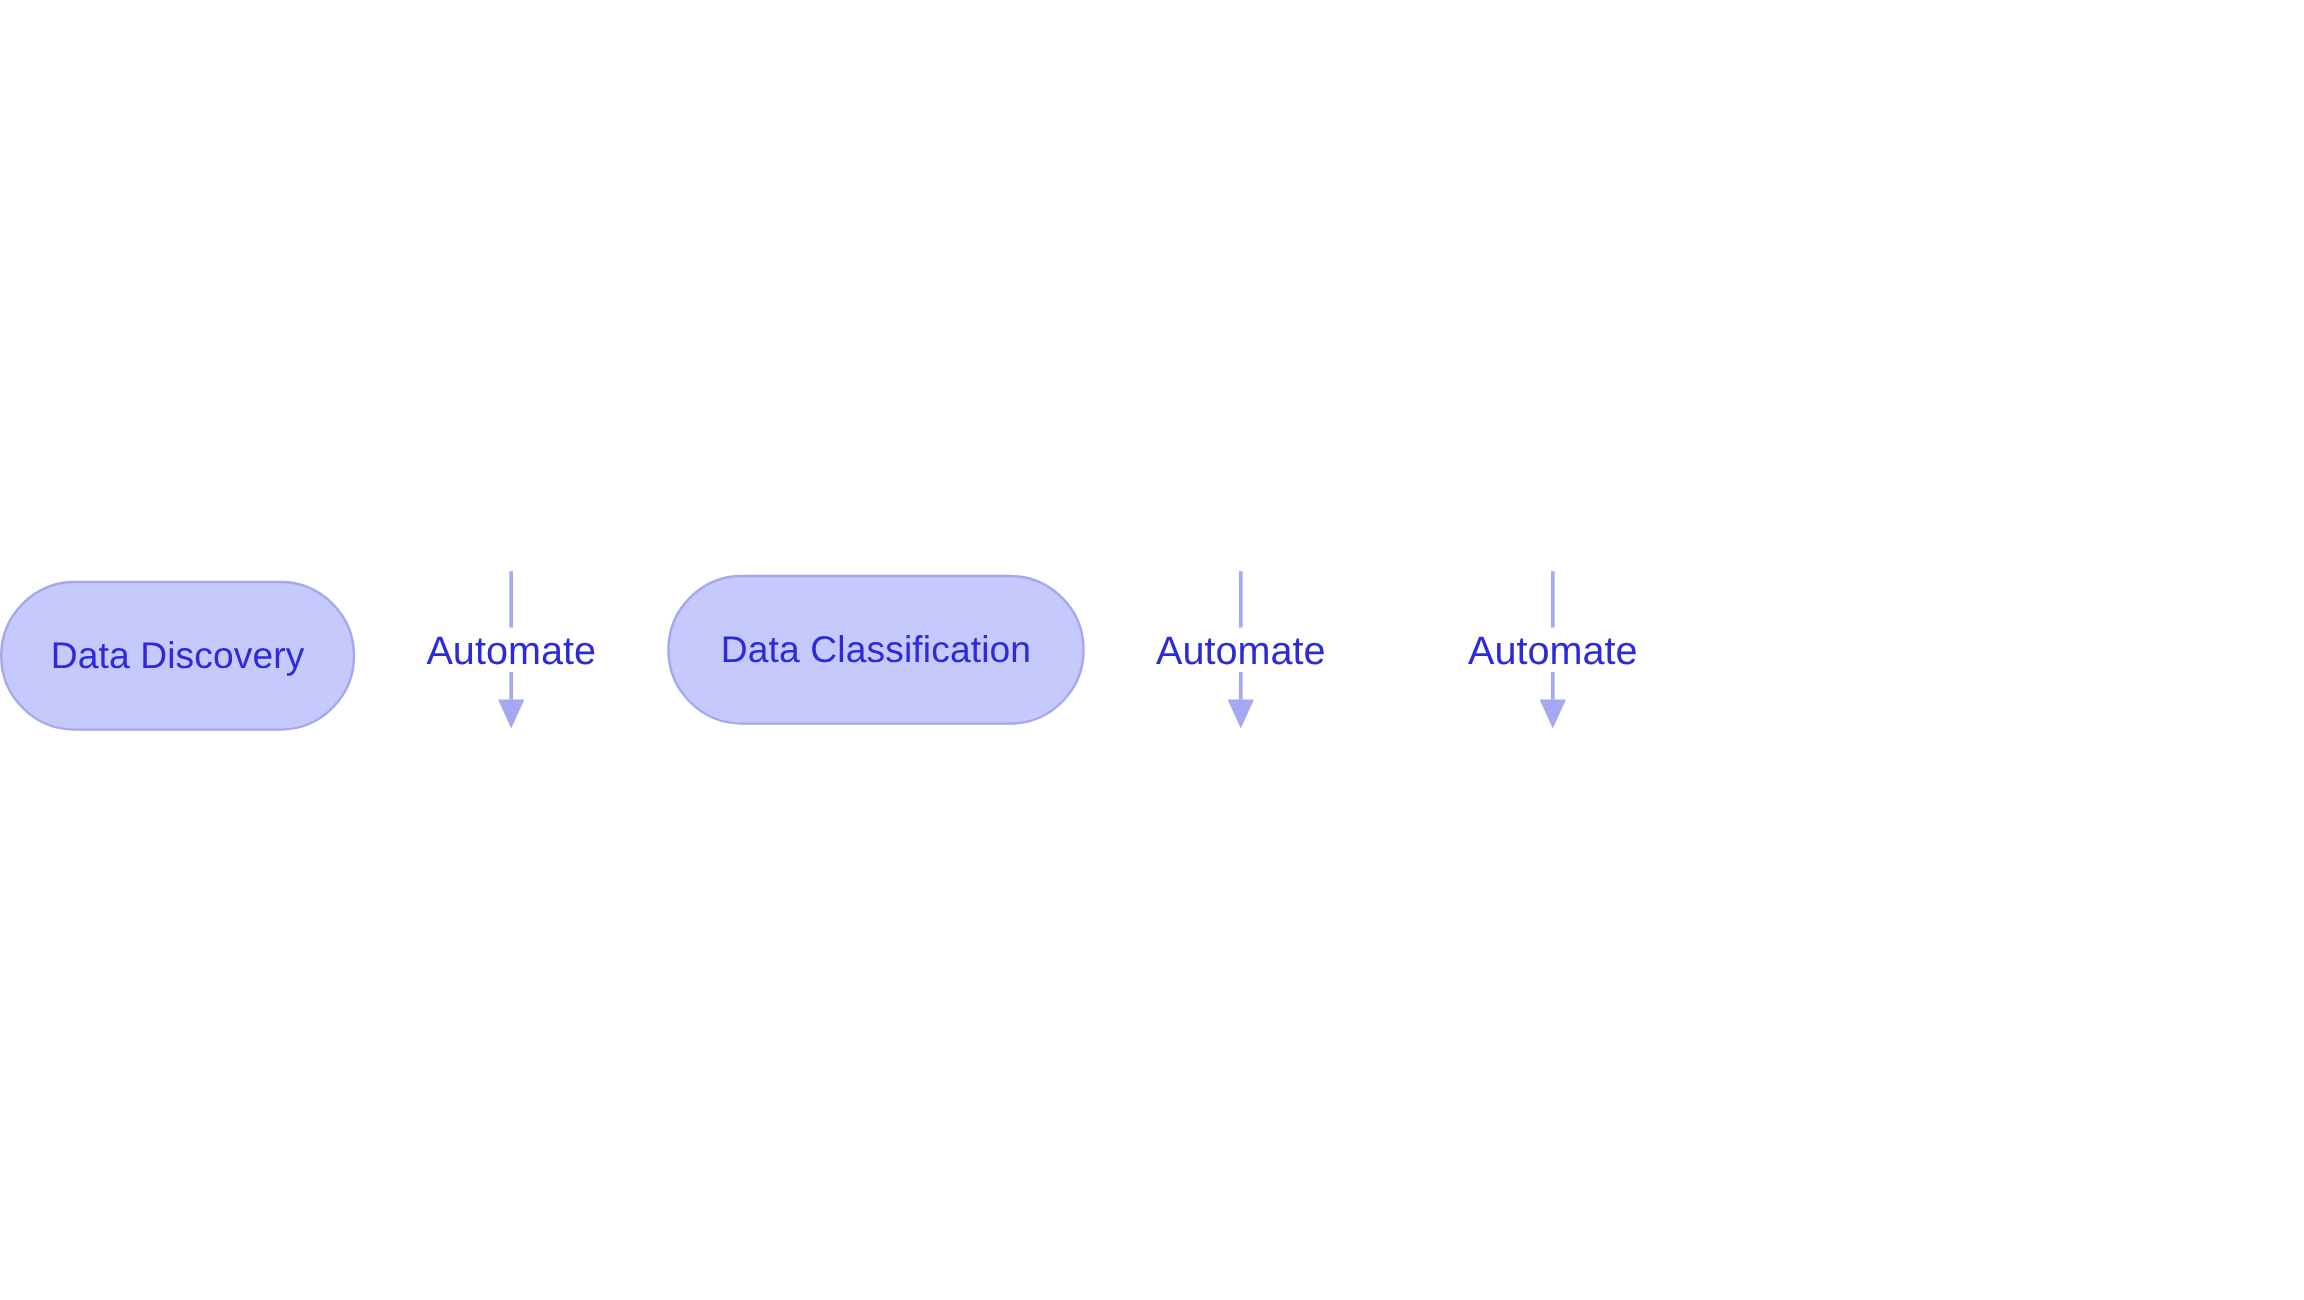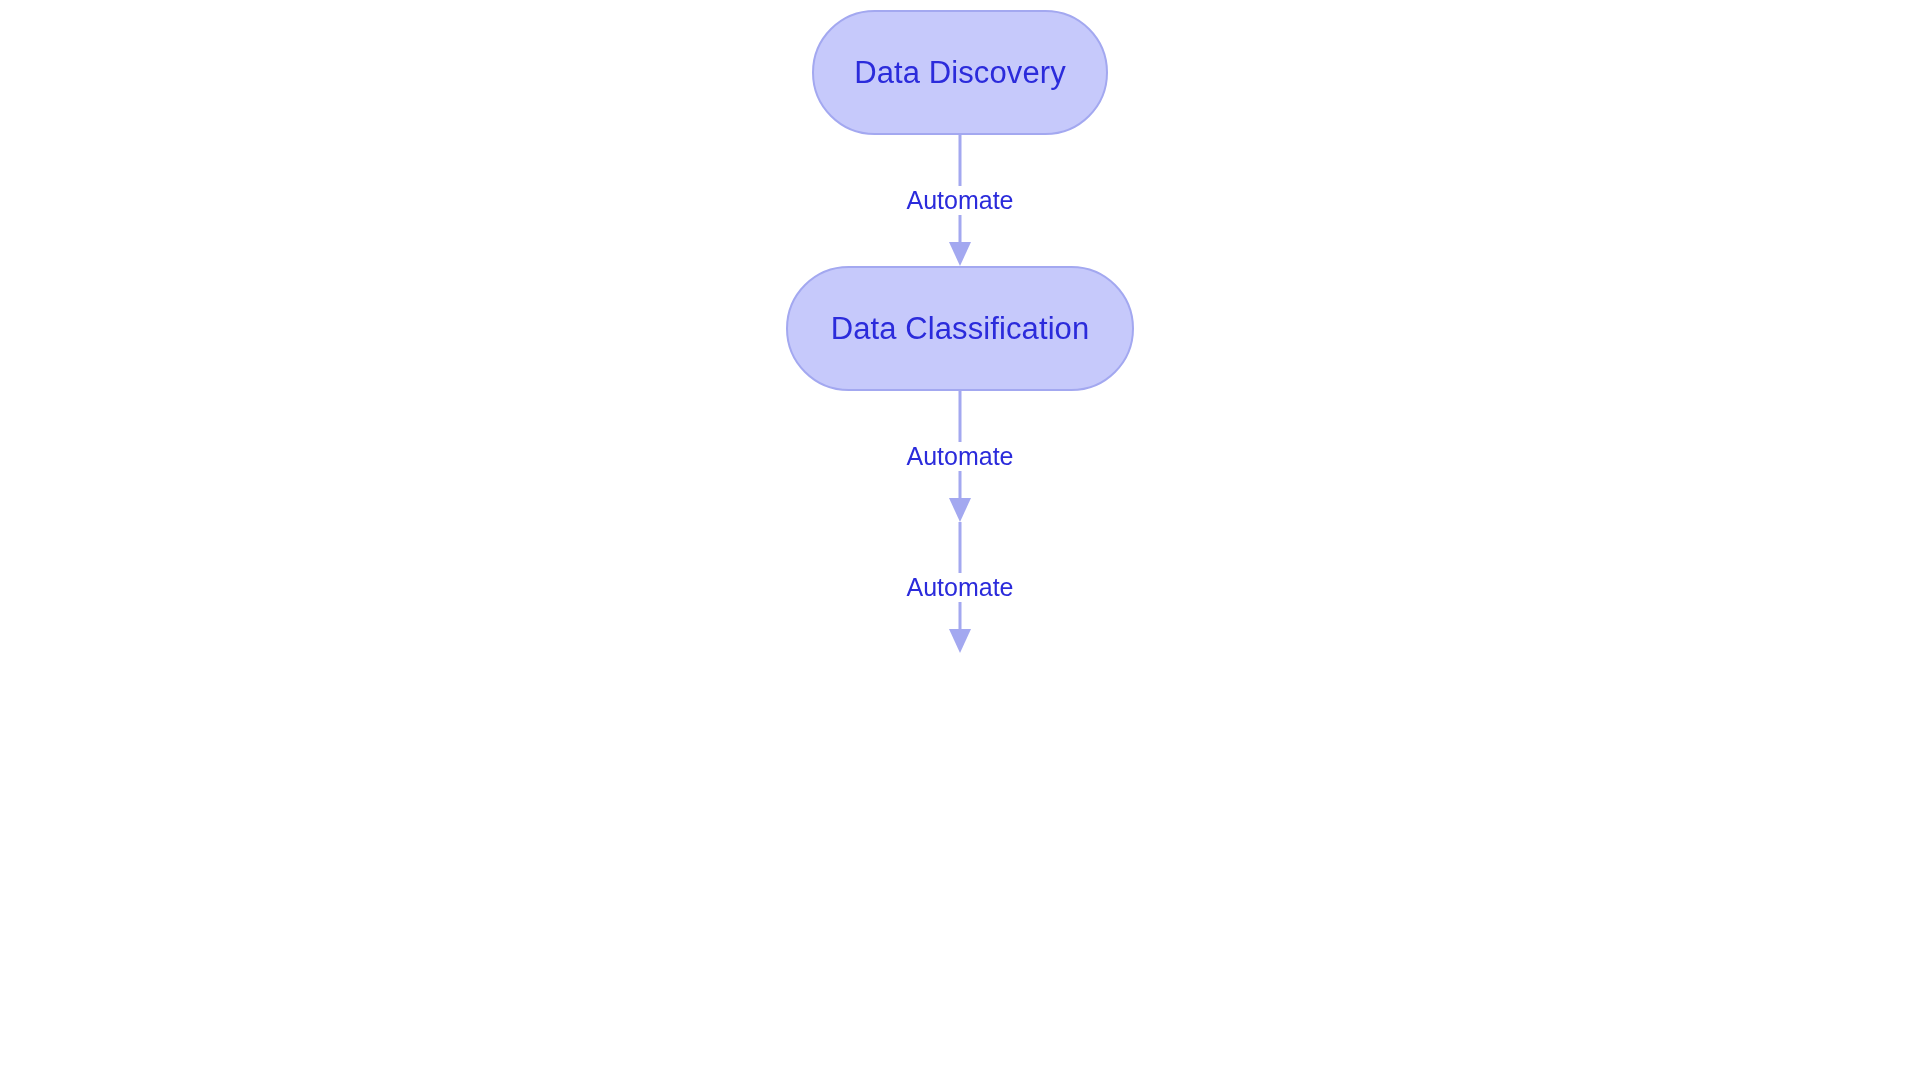--- a/index.html
+++ b/index.html
@@ -21,21 +21,21 @@
     background: #ffffff;
   }
 
   .flow-column {
     position: absolute;
     left: 0;
     top: 0;
     width: 1920px;
     height: 1083px;
     display: flex;
-    flex-direction: column;
+    flex-direction: row;
     align-items: center;
   }
 
   
   .node {
     box-sizing: border-box;
     display: flex;
     align-items: center;
     justify-content: center;
     background: #c6c9fb;
@@ -81,21 +81,21 @@
     transform: translateX(-50%);
     width: 0;
     height: 0;
     border-left: 11px solid transparent;
     border-right: 11px solid transparent;
     border-top: 24px solid #a3a8f0;
   }
   .edge-label {
     position: relative;
     z-index: 2;
-    font-size: 25px;
+    font-size: 33px;
     line-height: 1;
     color: #2b2bdb;
     background: #ffffff;
     padding: 2px 6px;
     white-space: nowrap;
   }
 </style>
 </head>
 <body>
 

